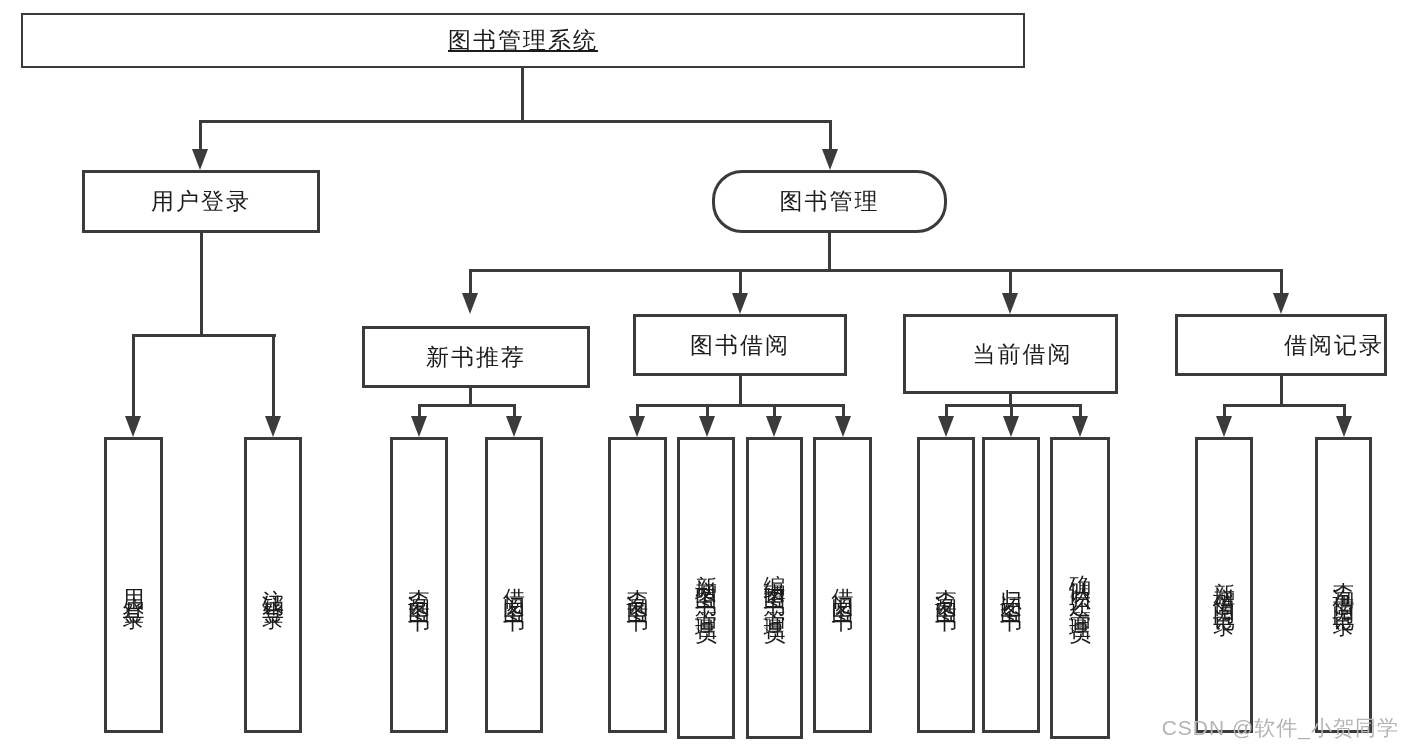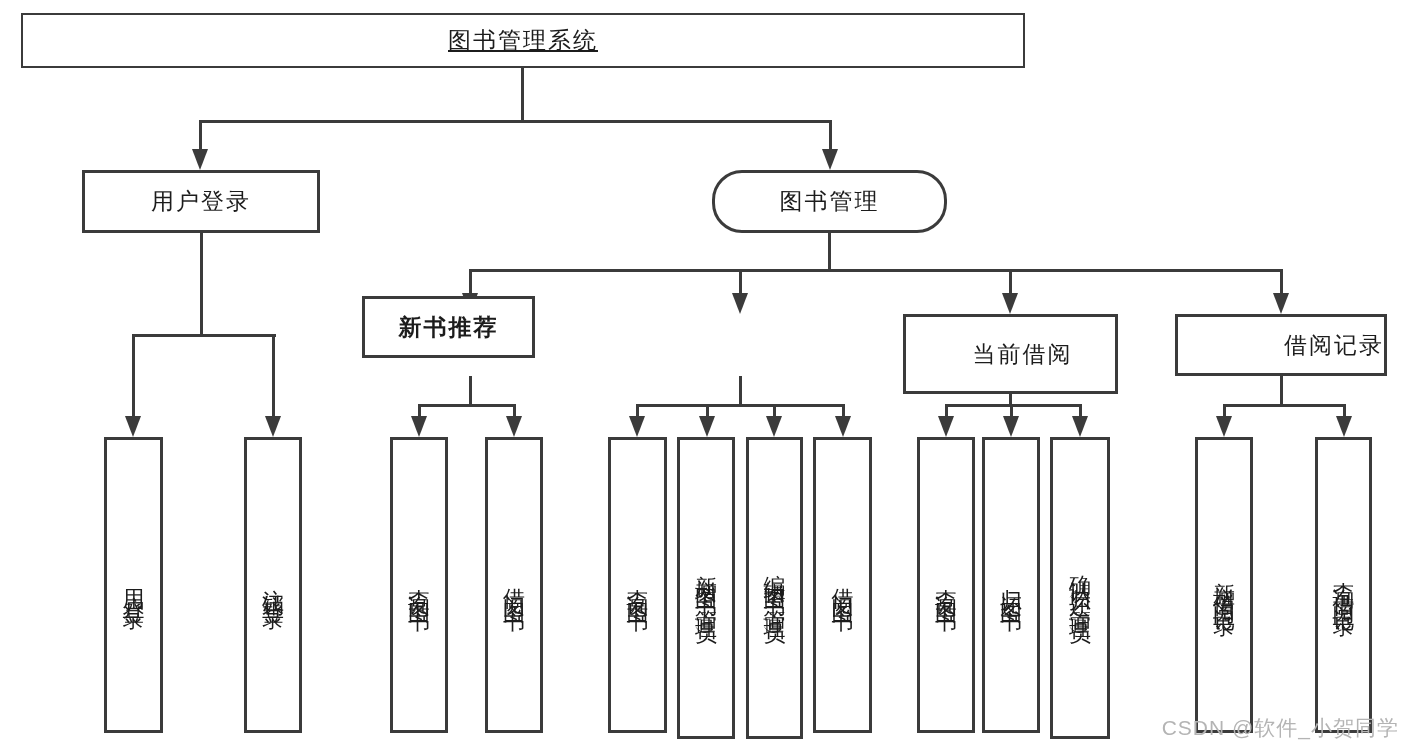--- a/index.html
+++ b/index.html
@@ -117,22 +117,25 @@
     <span class="hlabel">图书管理系统</span>
   </div>
 
   <div class="box" style="left:82px; top:170px; width:238px; height:63px;">
     <span class="hlabel">用户登录</span>
   </div>
   <div class="box" style="left:712px; top:170px; width:235px; height:63px;border-radius:30px;">
     <span class="hlabel">图书管理</span>
   </div>
 
-  <div class="box" style="left:362px; top:296px; width:173px; height:62px;font-weight:bold;">
+  <div class="box" style="left:362px; top:326px; width:228px; height:62px;">
     <span class="hlabel">新书推荐</span>
+  </div>
+  <div class="box" style="left:633px; top:314px; width:214px; height:62px;">
+    <span class="hlabel">图书借阅</span>
   </div>
   <div class="box" style="left:903px; top:314px; width:215px; height:80px;padding-left:24px;">
     <span class="hlabel">当前借阅</span>
   </div>
   <div class="box" style="left:1175px; top:314px; width:212px; height:62px;justify-content:flex-end;">
     <span class="hlabel">借阅记录</span>
   </div>
 
   <div class="box" style="left:104px; top:437px; width:59px; height:296px;">
     <span class="vlabel">用户登录</span>

